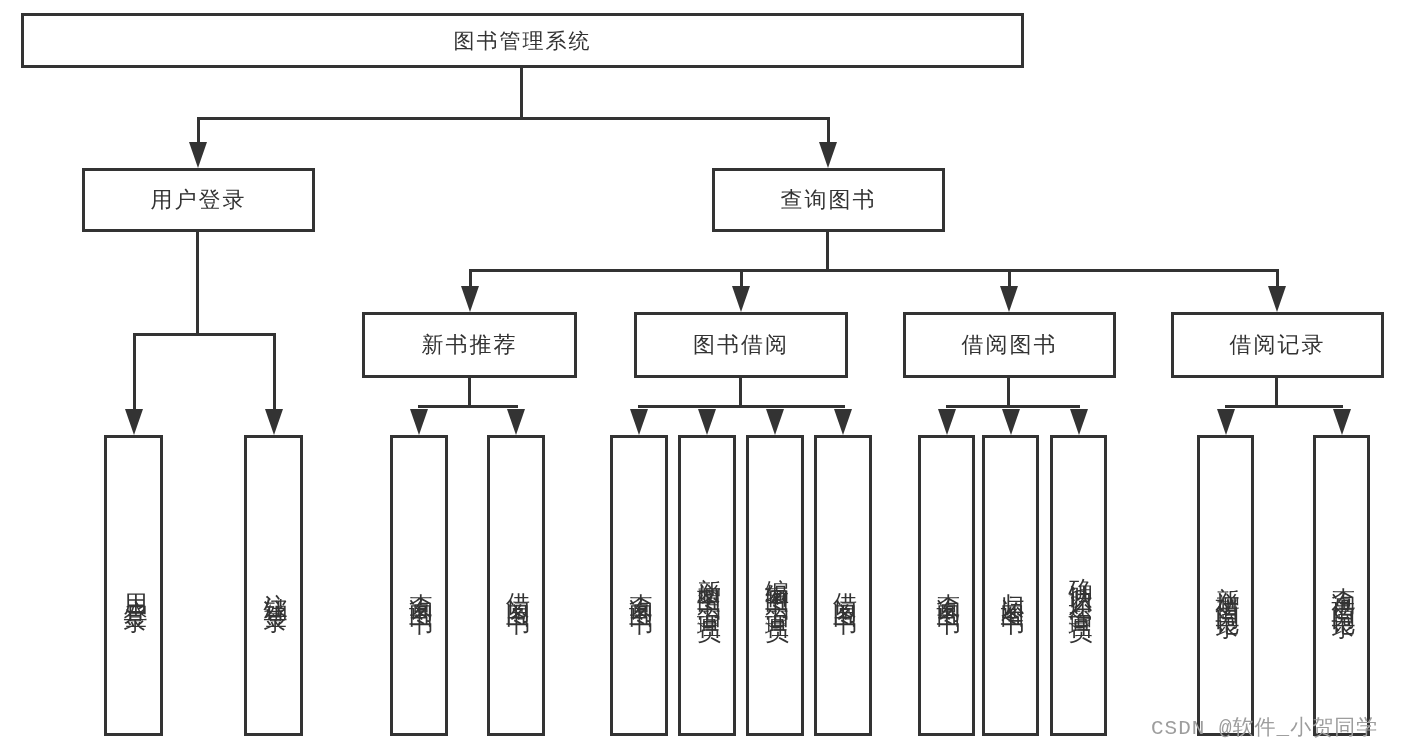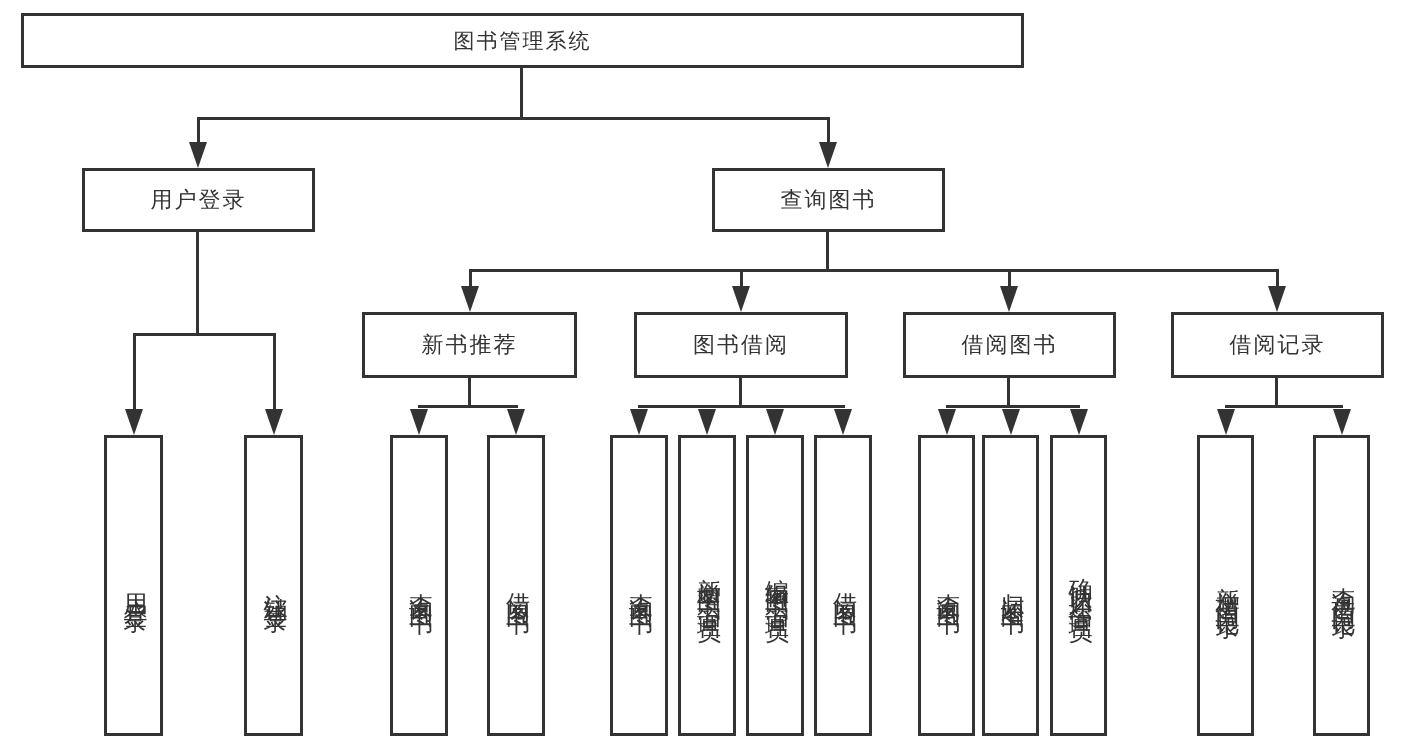--- a/index.html
+++ b/index.html
@@ -115,14 +115,15 @@
   <div class="hline" style="left:946px;top:405px;width:134px;"></div>
   <div class="arrow" style="left:938px;top:409px;"></div>
   <div class="arrow" style="left:1002px;top:409px;"></div>
   <div class="arrow" style="left:1070px;top:409px;"></div>
 
   <div class="vline" style="left:1275px;top:378px;height:30px;"></div>
   <div class="hline" style="left:1225px;top:405px;width:118px;"></div>
   <div class="arrow" style="left:1217px;top:409px;"></div>
   <div class="arrow" style="left:1333px;top:409px;"></div>
 
+  <div class="watermark">CSDN @软件_小贺同学</div>
 
 </div>
 
 </body></html>

